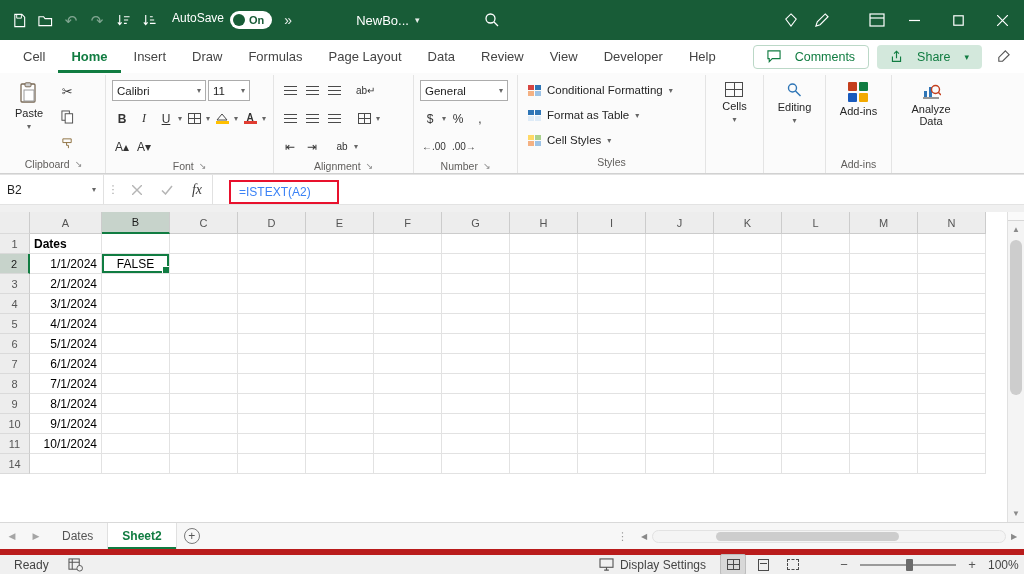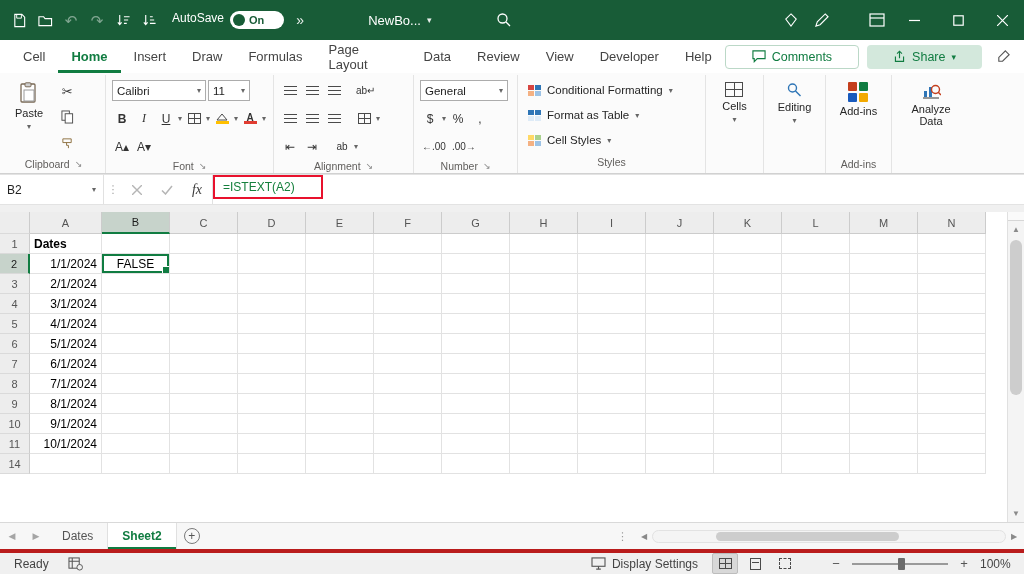--- a/index.html
+++ b/index.html
@@ -6,37 +6,37 @@
 html,body{width:1024px;height:574px;overflow:hidden}
 body{font-family:"Liberation Sans",sans-serif;font-size:12px;color:#262626;background:#fff}
 .app{width:1024px;height:574px;display:flex;flex-direction:column}
 
 
 .titlebar{height:40px;background:#185C37;color:#fff;display:flex;align-items:center;padding-left:6px;flex:0 0 auto}
 .tb-icon{width:26px;height:28px;display:flex;align-items:center;justify-content:center;border-radius:3px;flex:0 0 auto}
 .tb-icon.dim{opacity:.45}
 .tb-glyph{font-size:15px;line-height:1}
 .autosave{display:flex;gap:6px;margin:0 6px 0 10px;font-size:12px;white-space:nowrap}
-.pill{background:#fff;color:#185C37;border-radius:10px;height:18px;display:flex;align-items:center;gap:4px;padding:2px 20px 2px 3px;font-weight:bold;font-size:11px}
+.pill{background:#fff;color:#185C37;border-radius:10px;height:18px;display:flex;align-items:center;gap:4px;padding:2px 8px 2px 3px;font-weight:bold;font-size:11px}
 .knob{width:12px;height:12px;border-radius:50%;background:#185C37}
 .tb-more{font-size:14px;margin:0 14px 0 6px;opacity:.9}
 .wbname{font-size:13px;display:flex;align-items:center;gap:6px;padding:0 10px;margin-left:40px;white-space:nowrap}
 .wb-chev{font-size:9px;opacity:.9}
 .tb-search{margin-left:50px}
 .tb-right{margin-left:auto;display:flex;align-items:center}
 .tb-right .tb-icon{width:30px}
 .winbtn{width:44px;height:40px;display:flex;align-items:center;justify-content:center}
 
 
 .tabrow{height:33px;display:flex;align-items:center;background:#fff;padding:0 8px 0 10px;flex:0 0 auto}
 .tabstrip{display:flex;align-items:stretch;height:100%}
 .rtab{padding:0 13px;font-size:13px;color:#444;display:flex;align-items:center}
 .rtab.active{color:#107C41;font-weight:bold;box-shadow:inset 0 -3px 0 #107C41}
 .tabrow-right{margin-left:auto;display:flex;align-items:center;gap:8px}
-.pillbtn{height:24px;border-radius:4px;display:flex;align-items:center;gap:6px;padding:0 26px;font-size:12.5px;color:#107C41}
+.pillbtn{height:24px;border-radius:4px;display:flex;align-items:center;gap:14px;padding:0 13px;font-size:12.5px;color:#107C41}
 .pillbtn.outline{border:1px solid #BBD8C7;background:#fff}
 .pillbtn.fill{background:#D3E8DC}
 .pb-chev{font-size:9px}
 .mode-icon{width:26px;height:24px;display:flex;align-items:center;justify-content:center;color:#555}
 
 
 .ribbon{height:101px;background:#FBFBFB;border-bottom:1px solid #D1D1D1;display:flex;flex:0 0 auto;padding:2px 2px 0 2px}
 .group{display:flex;flex-direction:column;position:relative;padding:3px 6px 0 6px;border-right:1px solid #E4E4E4}
 .gbody{flex:1;display:flex;gap:5px;align-items:flex-start}
 .glabel{height:19px;font-size:10.5px;color:#605E5C;display:flex;align-items:center;justify-content:center;gap:5px;position:relative}
@@ -65,21 +65,21 @@
 .addin-grid i{background:#C43E1C;display:block;border-radius:1px}
 .addin-grid i:nth-child(2){background:#107C41}.addin-grid i:nth-child(3){background:#185ABD}.addin-grid i:nth-child(4){background:#F2A900}
 
 
 .formulabar{height:30px;display:flex;align-items:stretch;background:#fff;border-top:1px solid #E3E3E3;flex:0 0 auto}
 .namebox{width:104px;display:flex;align-items:center;padding:0 7px;font-size:12px;color:#222;border-right:1px solid #E1E1E1}
 .nb-chev{margin-left:auto;font-size:8px;color:#666}
 .fb-handle{width:18px;display:flex;align-items:center;justify-content:center;color:#A6A6A6;font-size:11px}
 .fb-btn{width:30px;display:flex;align-items:center;justify-content:center}
 .fx{font-style:italic;font-family:"Liberation Serif",serif;font-size:14px;color:#3b3b3b}
-.fb-input{flex:1;display:flex;align-items:flex-start;padding-left:0;font-size:12px;color:#15803d;border-left:1px solid #E1E1E1}
+.fb-input{flex:1;display:flex;align-items:flex-end;padding-left:16px;font-size:12px;color:#3b82f6;border-left:1px solid #E1E1E1}
 .fb-annot{border:2px solid #E8112D;padding:3px 26px 3px 8px}
 
 
 .strip{height:8px;background:#F0F0F0;border-top:1px solid #E3E3E3;flex:0 0 auto}
 
 
 .gridwrap{flex:1;display:flex;overflow:hidden;background:#fff}
 .gridarea{flex:1;overflow:hidden}
 .grow{display:flex;height:20px}
 .grow.ghead{height:22px}
@@ -107,24 +107,24 @@
 .stab.active{background:#fff;color:#107C41;font-weight:bold;box-shadow:inset 0 -2px 0 #107C41}
 .addsheet{width:30px;display:flex;align-items:center;justify-content:center}
 .addcircle{width:16px;height:16px;border:1px solid #7a7a7a;border-radius:50%;display:flex;align-items:center;justify-content:center;font-size:12px;color:#555;line-height:1}
 .sheet-dots{margin-left:auto;display:flex;align-items:center;color:#9a9a9a;font-size:11px;padding:0 8px}
 .hscroll{width:388px;display:flex;align-items:center;padding-right:2px}
 .harrow{width:16px;display:flex;align-items:center;justify-content:center;color:#8A8A8A;font-size:8px}
 .htrack{flex:1;height:13px;position:relative;background:#F4F4F4;border:1px solid #E2E2E2;border-radius:7px}
 .hthumb{position:absolute;top:1px;bottom:1px;left:18%;width:52%;background:#CDCDCD;border-radius:6px}
 
 
-.statusbar{height:25px;background:#F0F0F0;border-top:4px solid #b91c1c;display:flex;align-items:center;flex:0 0 auto;color:#444}
+.statusbar{height:25px;background:#F0F0F0;border-top:6px solid #b91c1c;display:flex;align-items:center;flex:0 0 auto;color:#444}
 .sb-ready{padding:0 14px;font-size:12px}
 .sb-icon{width:26px;height:22px;display:flex;align-items:center;justify-content:center;color:#555}
-.sb-right{margin-left:auto;display:flex;align-items:center;gap:4px;padding-right:8px}
+.sb-right{margin-left:auto;display:flex;align-items:center;gap:4px;}
 .sb-display{display:flex;align-items:center;gap:6px;font-size:12px;padding:0 10px}
 .viewbtn{width:26px;height:21px;display:flex;align-items:center;justify-content:center;border-radius:2px}
 .viewbtn.active{background:#D8D8D8;border:1px solid #BDBDBD}
 .i-page{width:11px;height:12px;border:1px solid #4a4a4a;background:linear-gradient(#4a4a4a,#4a4a4a) 50% 3px/7px 1px no-repeat}
 .i-break{width:12px;height:11px;border:1px dashed #4a4a4a}
 .zoom{display:flex;align-items:center;gap:8px;margin-left:26px}
 .zbtn{width:16px;text-align:center;font-size:13px;color:#555}
 .ztrack{width:96px;height:2px;background:#9a9a9a;position:relative}
 .ztick{position:absolute;left:50%;top:-3px;width:1px;height:8px;background:#9a9a9a}
 .zthumb{position:absolute;left:48%;top:-5px;width:7px;height:12px;background:#6b6b6b;border-radius:1px}

